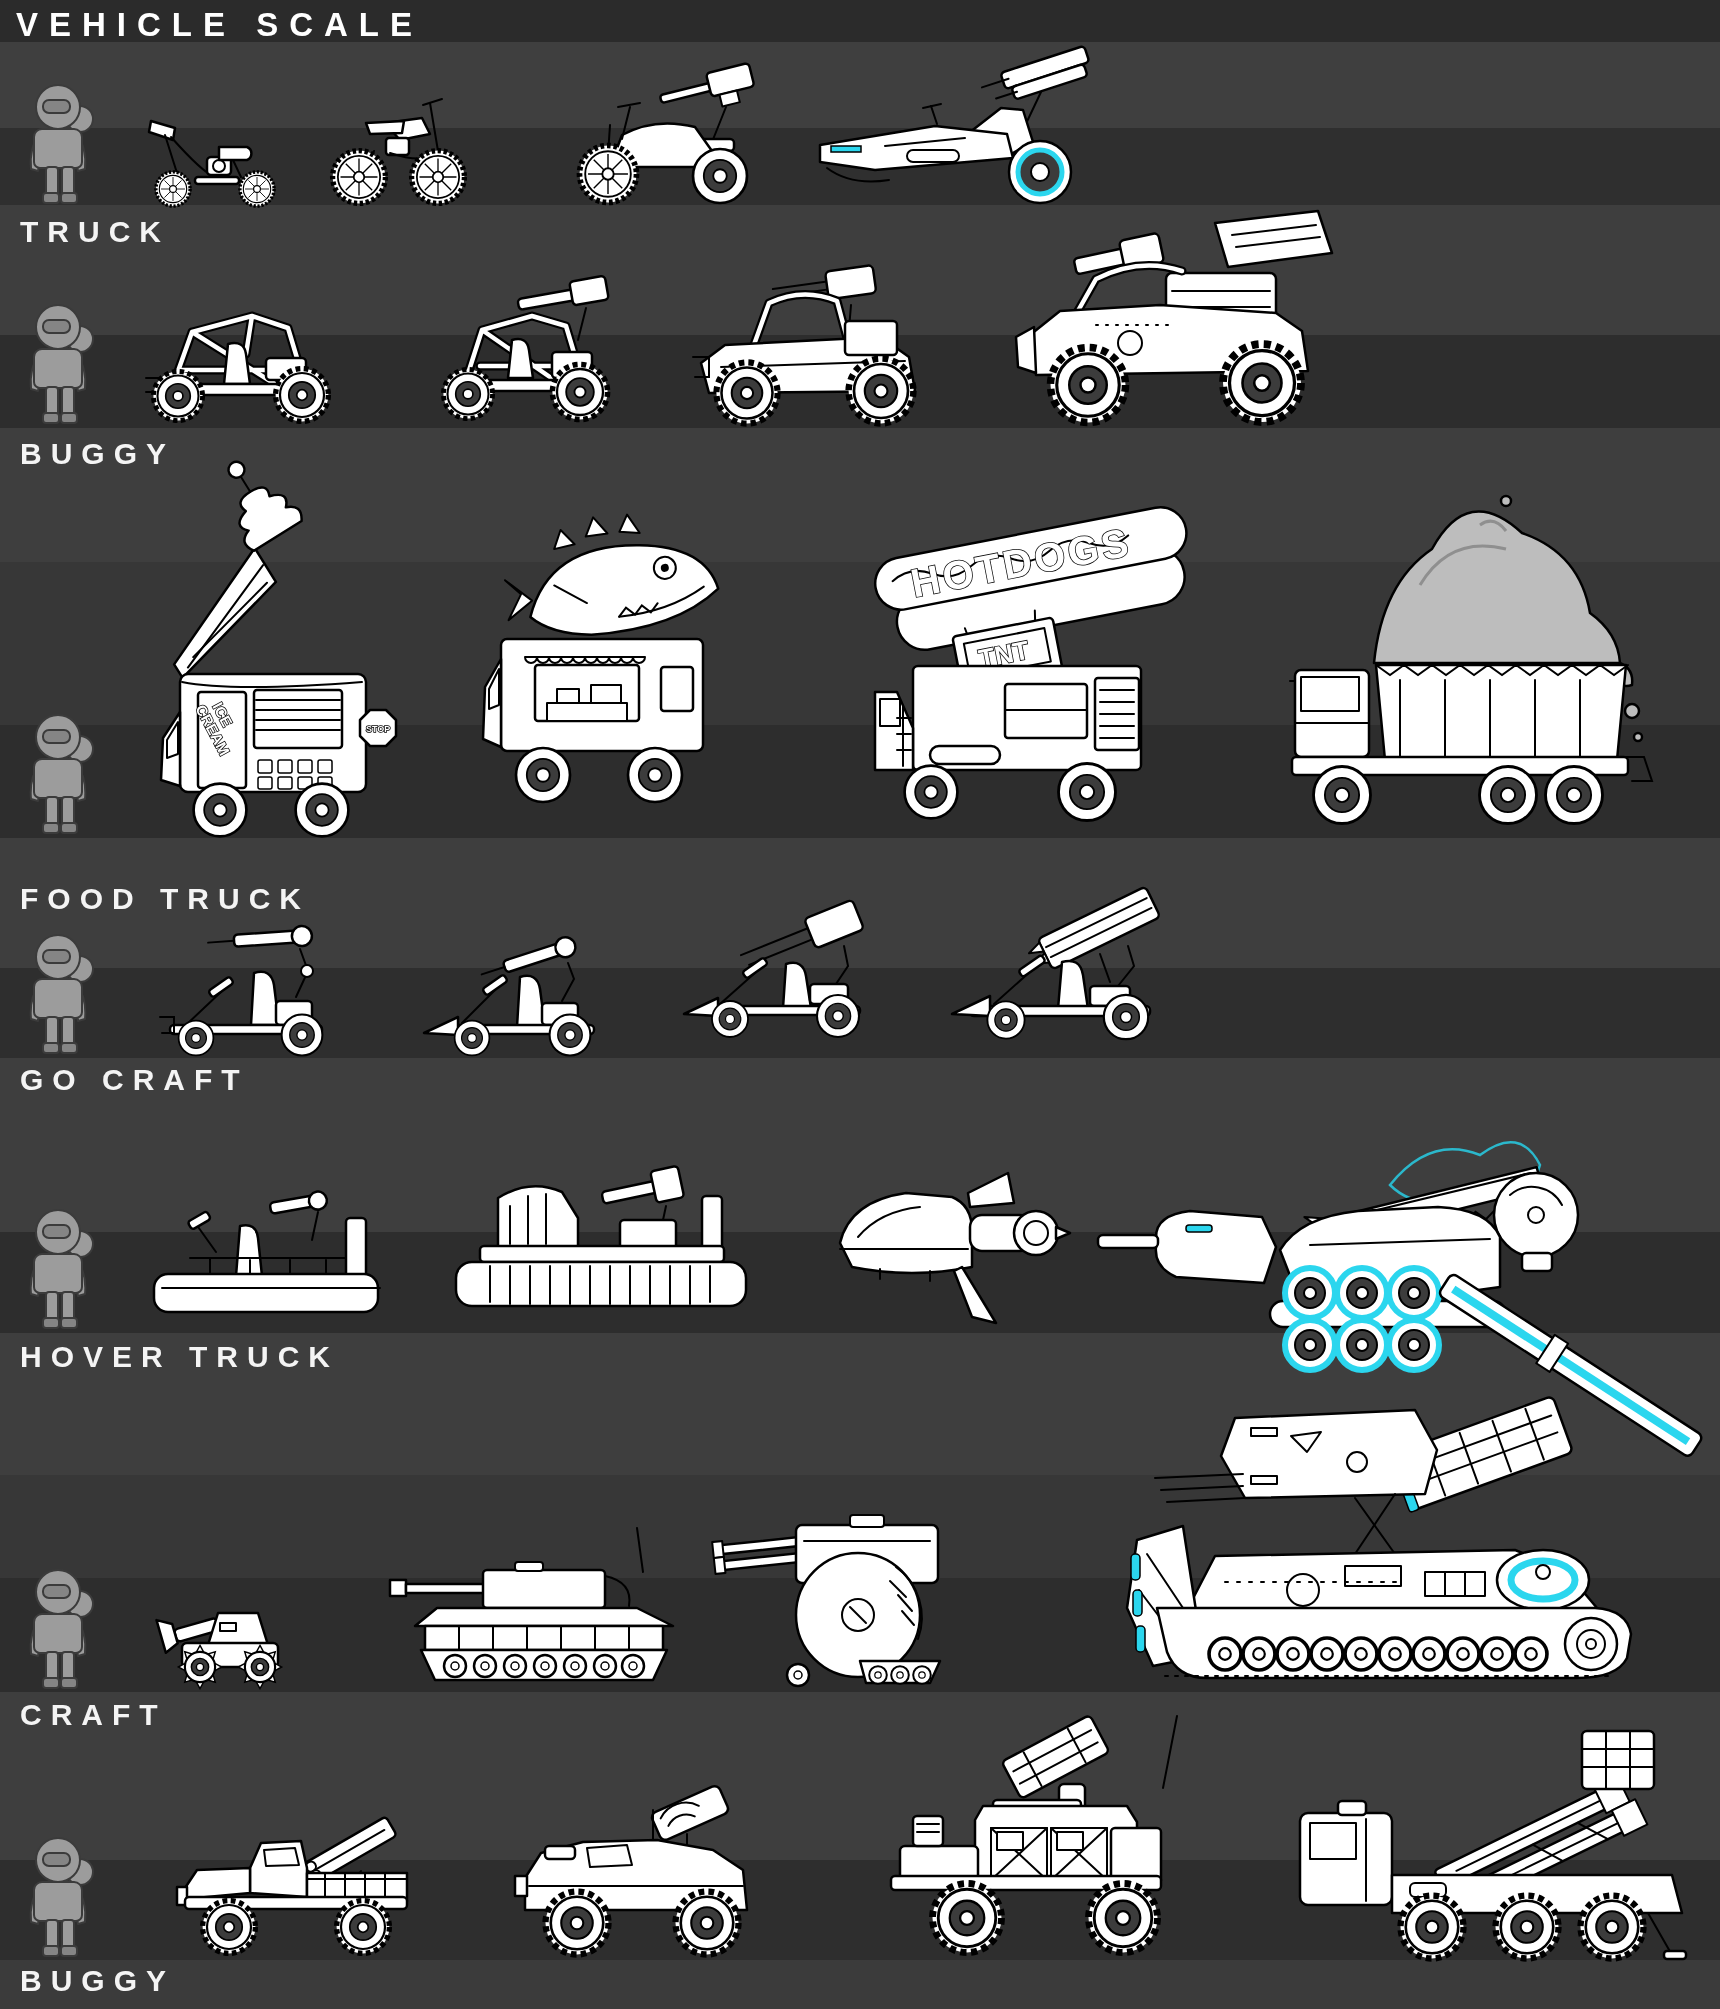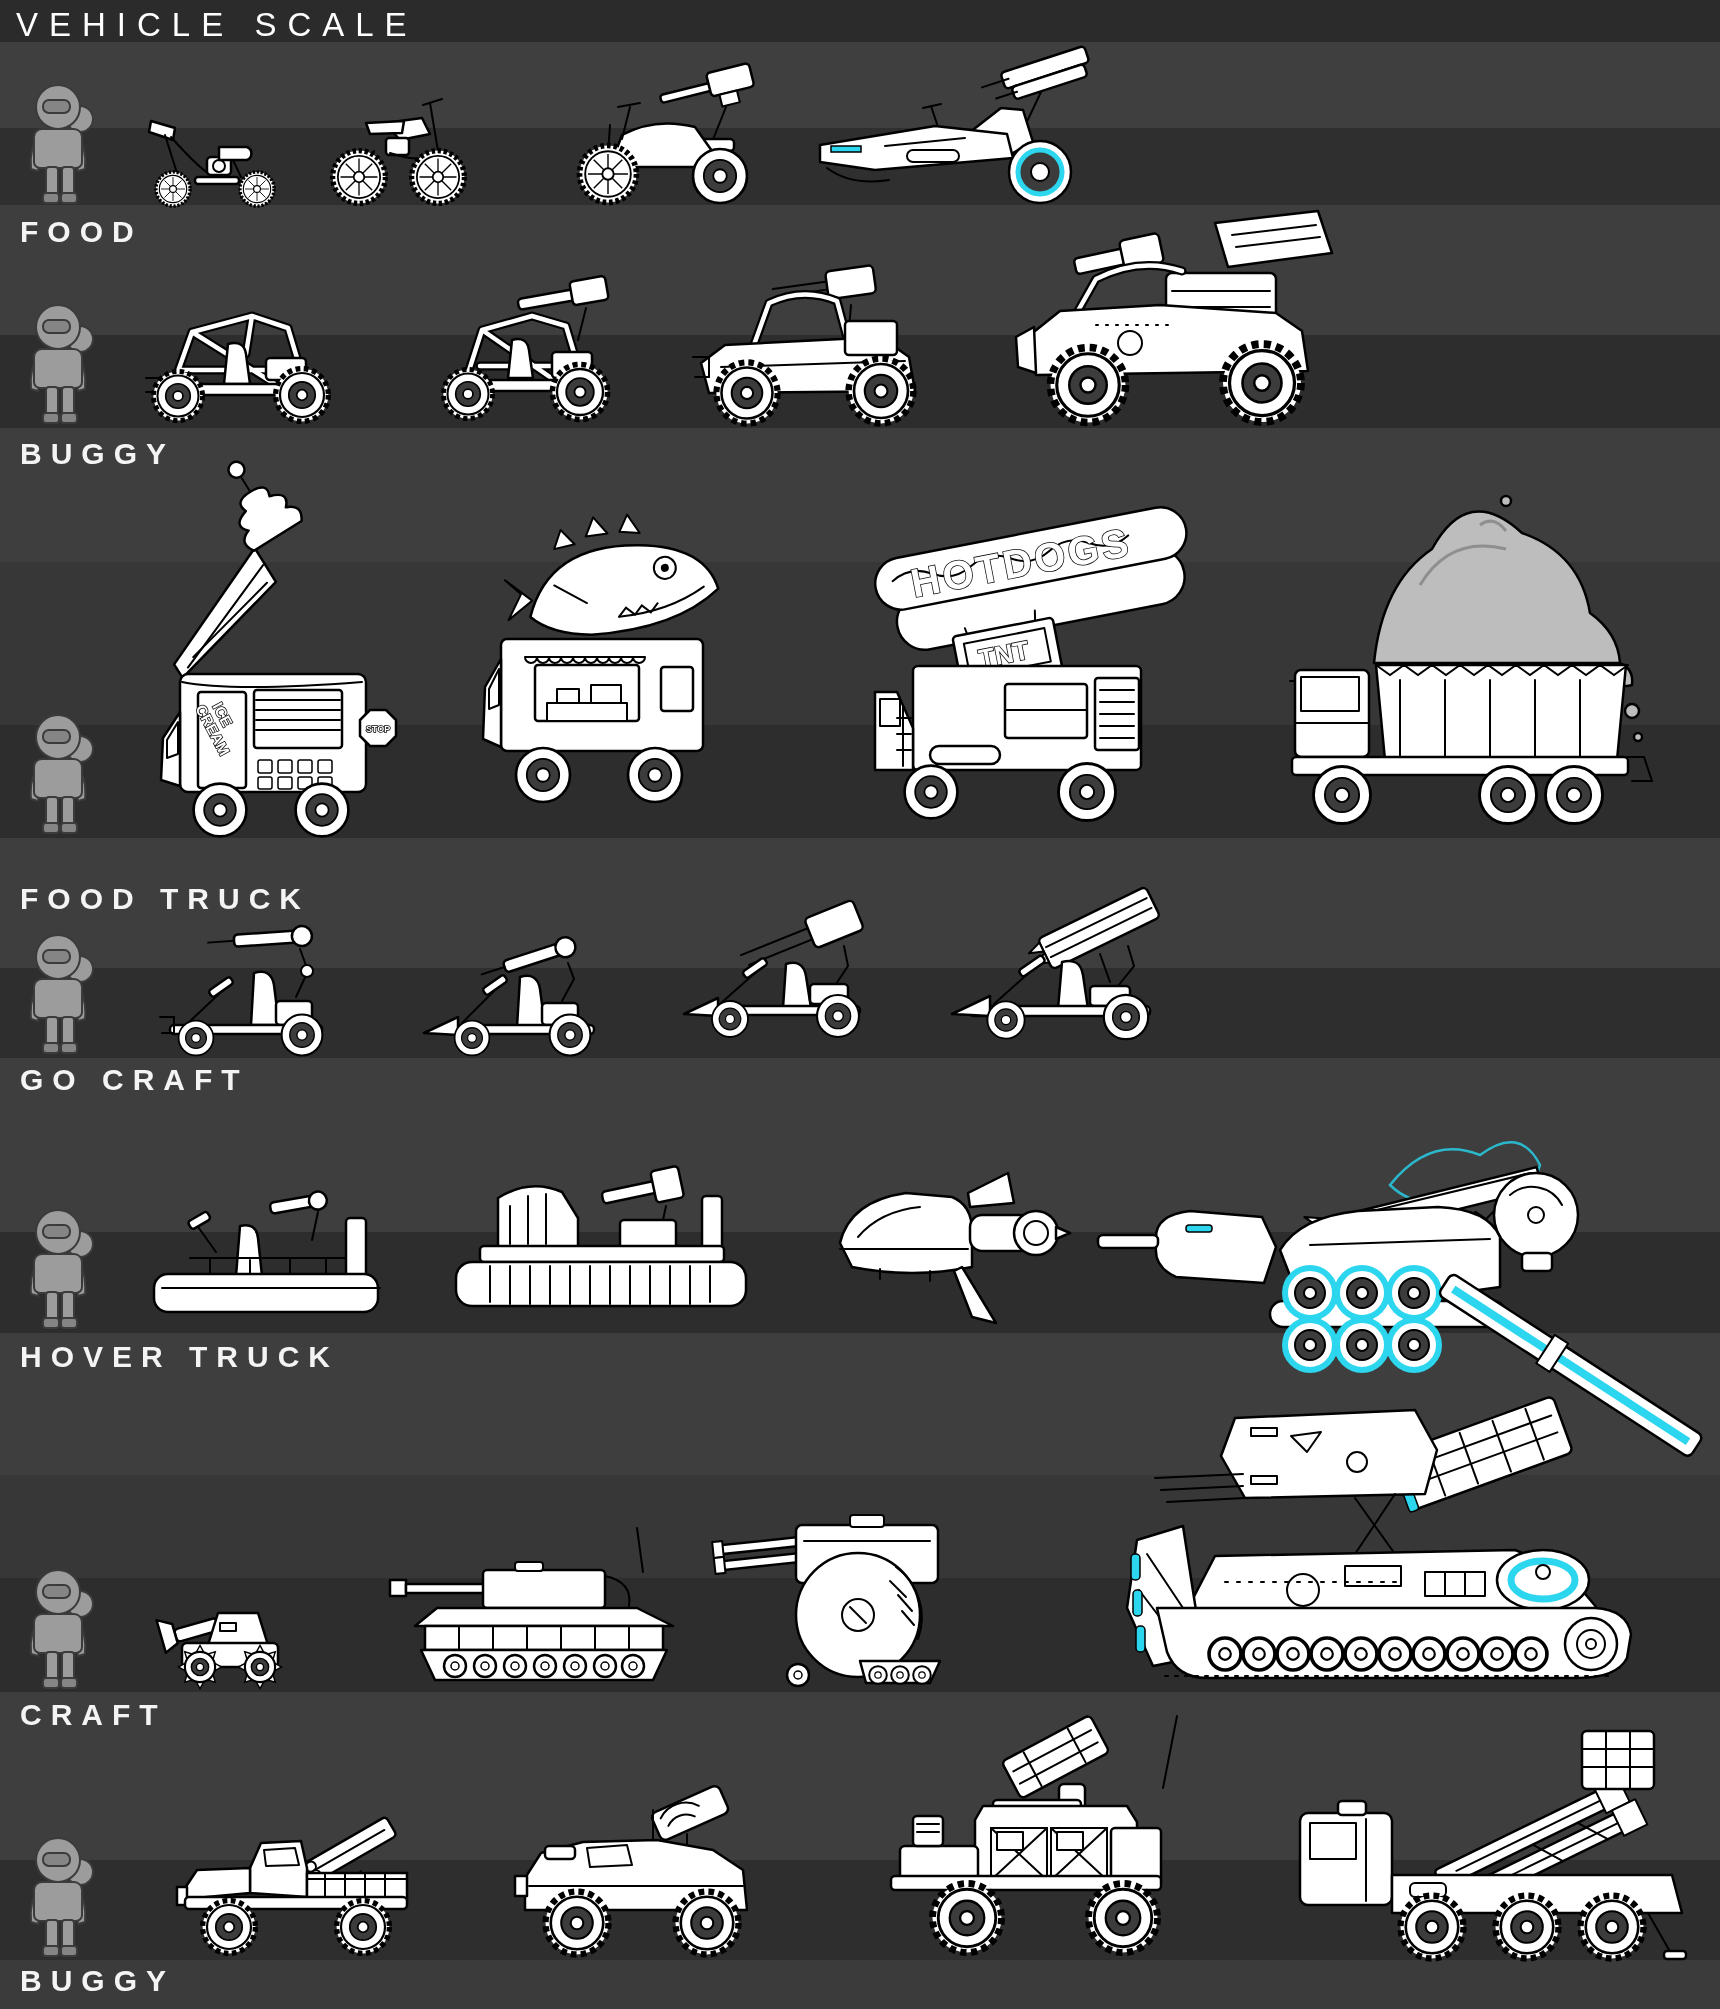--- a/index.html
+++ b/index.html
@@ -20,21 +20,21 @@
       #2d2d2d 1232px,#2d2d2d 1333px,
       #3e3e3e 1333px,#3e3e3e 1475px,
       #373737 1475px,#373737 1578px,
       #2d2d2d 1578px,#2d2d2d 1692px,
       #3e3e3e 1692px,#3e3e3e 1860px,
       #2e2e2e 1860px,#2e2e2e 1960px,
       #3b3b3b 1960px,#3b3b3b 2009px);}
   .abs{position:absolute;}
   .rowlabel{position:absolute;left:20px;color:#f4f4f4;font-weight:700;
     font-size:30px;letter-spacing:9px;white-space:nowrap;}
-  #title{position:absolute;left:16px;top:6px;color:#fff;font-weight:400;
+  #title{position:absolute;left:16px;top:6px;color:#fff;font-weight:700;
     font-size:33px;letter-spacing:11px;white-space:nowrap;}
   svg{overflow:visible;}
   .w{fill:#fff;stroke:#000;stroke-width:2.5;stroke-linejoin:round;}
   .w2{fill:#fff;stroke:#000;stroke-width:2;stroke-linejoin:round;}
   .dk{fill:#3c3c3c;stroke:#000;stroke-width:2;}
   .ln{fill:none;stroke:#000;stroke-width:2;stroke-linecap:round;}
   .cageo{fill:none;stroke:#000;stroke-width:9;stroke-linecap:round;stroke-linejoin:round;}
   .cagei{fill:none;stroke:#fff;stroke-width:4.5;stroke-linecap:round;stroke-linejoin:round;}
   .slime{fill:#bdbdbd;stroke:#000;stroke-width:2.5;stroke-linejoin:round;}
   .fig{fill:#9c9c9c;stroke:#3b3b3b;stroke-width:2;stroke-linejoin:round;}
@@ -102,21 +102,21 @@
           <rect x="38" y="84" width="12" height="28" rx="3" class="fig"></rect>
           <rect x="19" y="110" width="16" height="10" rx="3" class="figd"></rect>
           <rect x="37" y="110" width="16" height="10" rx="3" class="figd"></rect>
         </g>
     </defs>
   </svg>
 
   <div id="title">VEHICLE SCALE</div>
 
   
-  <div class="rowlabel" style="top:215px">FOOD</div>
+  <div class="rowlabel" style="top:215px">TRUCK</div>
   <div class="rowlabel" style="top:437px">BUGGY</div>
   <div class="rowlabel" style="top:882px">FOOD TRUCK</div>
   <div class="rowlabel" style="top:1063px">GO CRAFT</div>
   <div class="rowlabel" style="top:1340px">HOVER TRUCK</div>
   <div class="rowlabel" style="top:1698px">CRAFT</div>
   <div class="rowlabel" style="top:1964px">BUGGY</div>
 
   
   <svg class="abs" style="left:24px;top:83px" width="80" height="122">
       <use href="#figure"></use>

